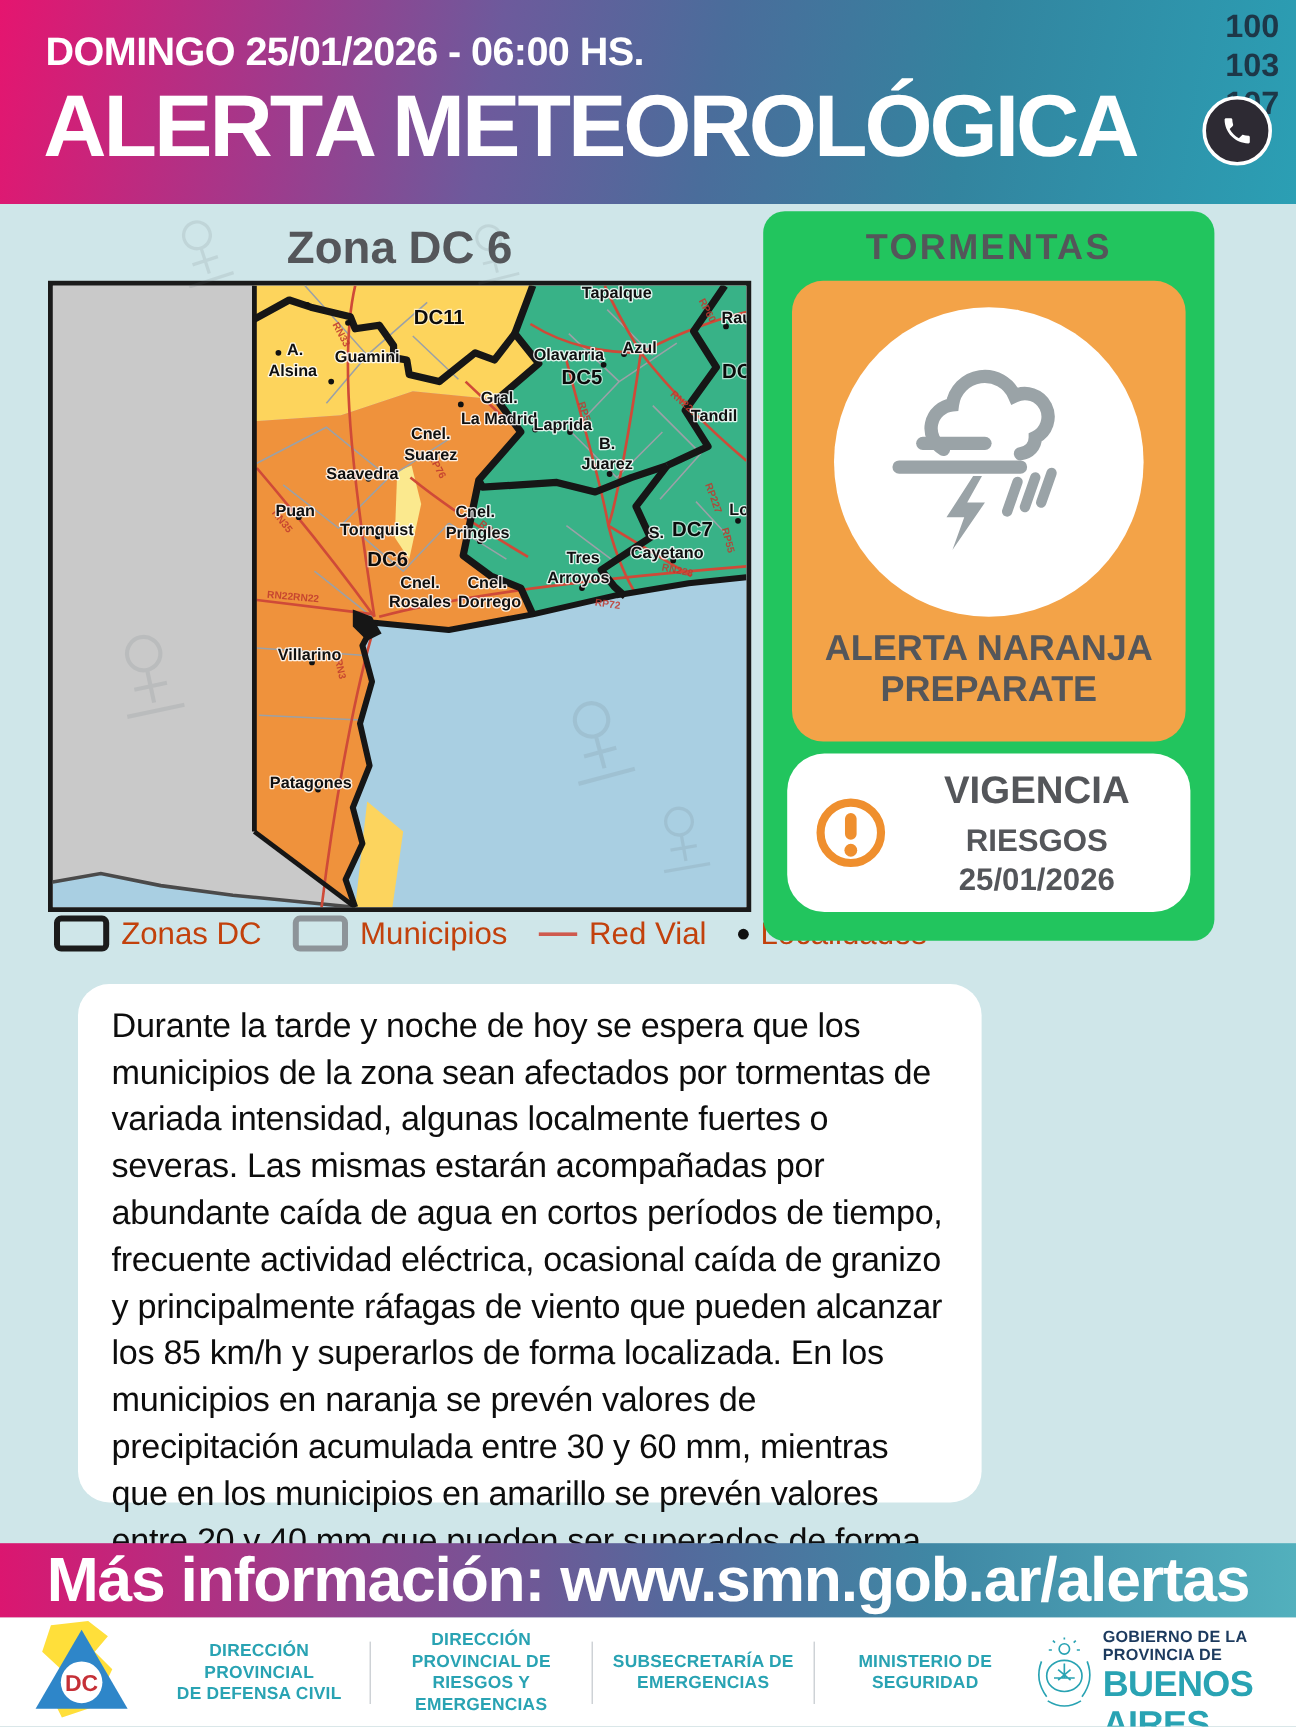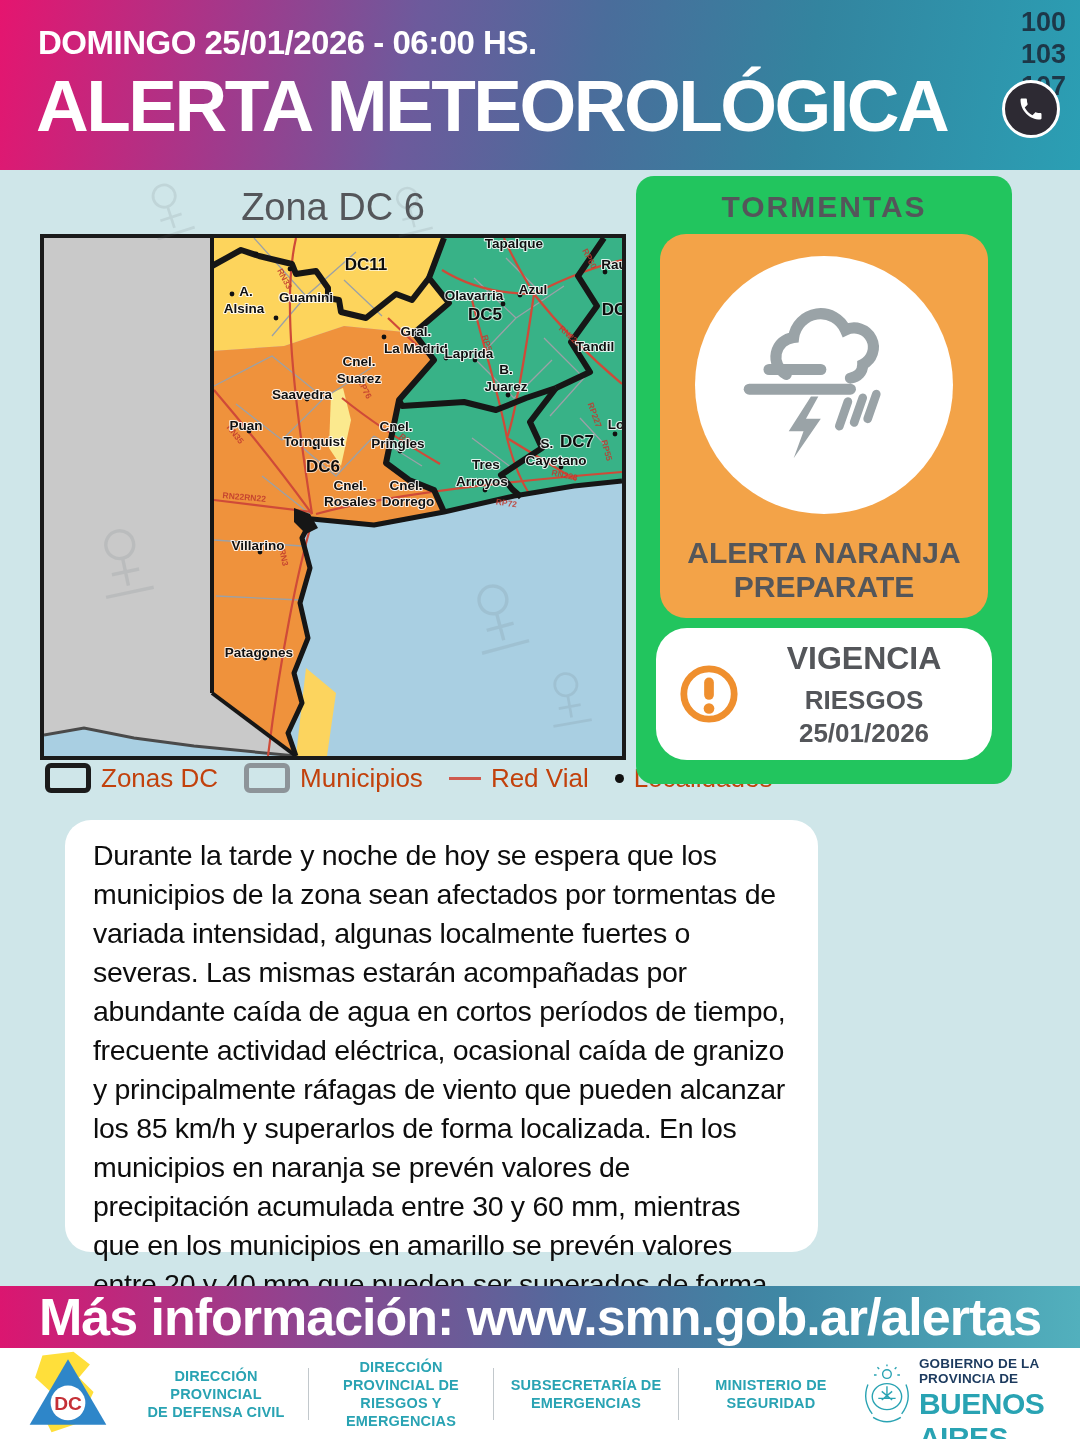--- a/index.html
+++ b/index.html
@@ -9,40 +9,40 @@
   .header{position:absolute;left:0;top:0;width:1080px;height:170px;
     background:linear-gradient(100deg,#e5156f 0%,#aئ 0%,#a03a8c 22%,#6d5a9c 38%,#4a6d9b 55%,#33849f 74%,#2b9fb4 100%);}
   .header{background:linear-gradient(100deg,#e5156f 0%,#a03a8c 22%,#6d5a9c 38%,#4a6d9b 55%,#33849f 74%,#2b9fb4 100%);}
   .date-line{position:absolute;left:38px;top:24px;color:#fff;font-size:33px;font-weight:700;letter-spacing:-.5px;}
   .main-title{position:absolute;left:36px;top:64px;color:#fff;font-size:73px;font-weight:800;letter-spacing:-2.5px;white-space:nowrap;}
   .numbers{position:absolute;right:14px;top:6px;width:64px;text-align:right;color:#1d3748;font-weight:800;font-size:27px;line-height:32px;}
   .phone-badge{position:absolute;right:20px;top:80px;width:52px;height:52px;border-radius:50%;
     background:#2d2a33;border:3px solid #fff;display:flex;align-items:center;justify-content:center;}
   
   .map-title{position:absolute;left:40px;top:186px;width:586px;text-align:center;
-    color:#54565a;font-size:38px;font-weight:400;}
+    color:#54565a;font-size:38px;font-weight:700;}
   .map-frame{position:absolute;left:40px;top:234px;width:578px;height:518px;border:4px solid #1a1a1a;background:#c9c9c9;}
   .map-frame svg{display:block;}
   .map-frame text{text-anchor:middle;}
   .town{font-size:13.5px;font-weight:700;fill:#101010;paint-order:stroke;stroke:rgba(255,255,255,.85);stroke-width:2.2px;stroke-linejoin:round;}
   .zone{font-size:17px;font-weight:800;fill:#0c0c0c;paint-order:stroke;stroke:rgba(255,255,255,.6);stroke-width:2px;}
   .roadlbl{font-size:8.5px;font-weight:700;fill:#c0392e;opacity:.85;}
   .legend{position:absolute;left:45px;top:756px;width:580px;height:44px;display:flex;align-items:center;gap:26px;color:#c2410c;font-size:26px;}
   .legend .item{display:flex;align-items:center;gap:10px;white-space:nowrap;}
   .sw-zone{width:36px;height:20px;border:5px solid #1b1b1b;border-radius:6px;background:transparent;}
   .sw-muni{width:36px;height:20px;border:5px solid #8d9499;border-radius:6px;}
   .sw-road{width:32px;height:0;border-top:3px solid #cf5a4e;}
   .sw-dot{width:9px;height:9px;border-radius:50%;background:#111;}
   
   .alert-panel{position:absolute;left:636px;top:176px;width:376px;height:608px;background:#22c55e;border-radius:18px;}
   .event-title{position:absolute;left:0;top:14px;width:100%;text-align:center;color:#54565a;font-size:30px;font-weight:800;letter-spacing:2px;}
   .inner-card{position:absolute;left:24px;top:58px;width:328px;height:384px;background:#f3a348;border-radius:26px;}
   .icon-circle{position:absolute;left:35px;top:22px;width:258px;height:258px;border-radius:50%;background:#fff;
     display:flex;align-items:center;justify-content:center;}
-  .level-text{position:absolute;left:0;top:290px;width:100%;text-align:center;color:#54565a;font-size:30px;font-weight:800;line-height:34px;margin-top:12px;}
+  .level-text{position:absolute;left:0;top:290px;width:100%;text-align:center;color:#54565a;font-size:30px;font-weight:800;line-height:34px;}
   .validity-card{position:absolute;left:20px;top:452px;width:336px;height:132px;background:#fff;border-radius:31px;}
   .validity-icon{position:absolute;left:22px;top:35px;}
   .validity-text{position:absolute;left:88px;top:10px;width:240px;text-align:center;color:#54565a;}
   .v-title{font-size:32px;font-weight:800;margin-top:2px;}
   .v-day{font-size:26px;font-weight:800;margin-top:8px;}
   .v-date{font-size:26px;font-weight:800;margin-top:2px;}
   
   .text-card{position:absolute;left:65px;top:820px;width:753px;height:432px;background:#fff;border-radius:26px;box-sizing:border-box;padding:16px 28px;}
   .text-card p{margin:0;color:#0d0d0d;font-size:28.5px;line-height:39px;letter-spacing:-.3px;}
   

